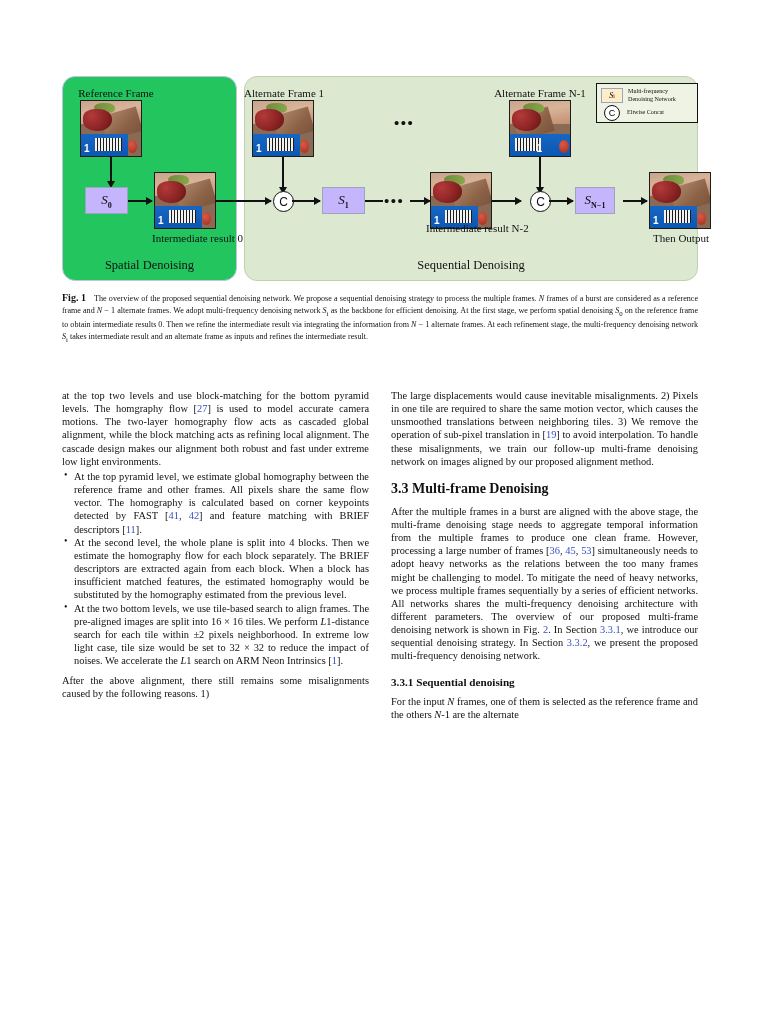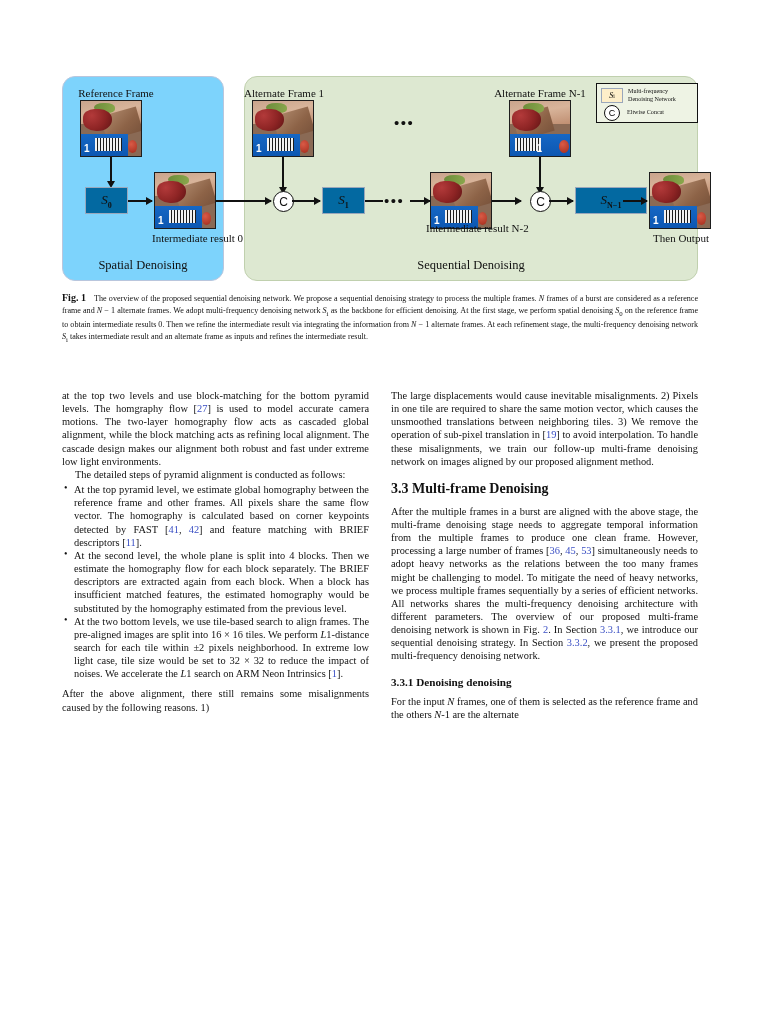--- a/index.html
+++ b/index.html
@@ -15,21 +15,21 @@
   }
   .latex{font-size:11.5px;}
   .latex .a{font-size:9.4px;position:relative;top:-2.6px;letter-spacing:-.6px;}
   .latex .t{position:relative;left:-1.2px;}
   .latex .e{font-size:11.5px;position:relative;top:2.2px;left:-2.4px;}
   .latex .x{position:relative;left:-3.4px;}
 
   
   #figure{position:absolute;left:62px;top:76px;width:636px;height:205px;}
   .panel{position:absolute;top:0;height:205px;border-radius:13px;box-sizing:border-box;}
-  #panel-spatial{left:0;width:162px;background:#7dd3fc;border:1px solid #b9c6dd;}
+  #panel-spatial{left:0;width:175px;background:#22c55e;border:1px solid #b9c6dd;}
   #panel-seq{left:182px;width:454px;background:#dde8d1;border:1px solid #c0d0ae;}
   .panel-title{
     position:absolute;bottom:7px;width:100%;text-align:center;
     font-size:12.5px;color:#111;
   }
 
   .thumb{position:absolute;box-sizing:border-box;border:1px solid #1d1d1d;overflow:hidden;background:#8a6a55;}
   .thumb .sky{position:absolute;left:0;top:0;width:100%;height:42%;
     background:linear-gradient(170deg,#c9a48c 0%,#d8b49a 45%,#c08f72 100%);}
   .thumb .book{position:absolute;right:2%;top:18%;width:62%;height:46%;
@@ -44,21 +44,21 @@
     background:linear-gradient(180deg,#1667c4 0%,#0c57b2 100%);}
   .thumb .keys{position:absolute;left:24%;bottom:10%;width:44%;height:22%;
     background:repeating-linear-gradient(90deg,#f2f2f2 0 2px,#1b1b1b 2px 3px);}
   .thumb .apple{position:absolute;right:6%;bottom:6%;width:16%;height:24%;
     background:radial-gradient(circle at 35% 32%,#d95a46,#a32c1c);border-radius:50%;}
   .thumb .one{position:absolute;left:5%;bottom:3%;color:#fff;font-weight:bold;
     font-family:"Liberation Sans",sans-serif;line-height:1;}
 
   .caption-sm{position:absolute;text-align:center;font-size:11px;color:#111;white-space:nowrap;}
 
-  .sbox{position:absolute;box-sizing:border-box;background:#0369a1;
+  .sbox{position:absolute;box-sizing:border-box;background:#c4b5fd;
     border:1.4px solid #9aa7bb;display:flex;align-items:center;justify-content:center;text-align:right;}
   .sbox span{font-style:italic;font-family:"Liberation Serif",serif;font-size:13px;color:#111;}
   .sbox span sub{font-size:8px;font-style:normal;font-weight:bold;}
 
   .cnode{position:absolute;width:19px;height:19px;border-radius:50%;
     background:#fff;border:1.6px solid #111;display:flex;align-items:center;
     justify-content:center;font-family:"Liberation Sans",sans-serif;font-size:12px;color:#111;}
 
   .arrow-h{position:absolute;height:1.6px;background:#111;}
   .arrow-h::after{content:"";position:absolute;right:-1px;top:-3.2px;
@@ -200,21 +200,21 @@
       <div class="blue" style="width:100%;"></div>
         <div class="keys" style="left:8%;"></div>
         <div class="apple" style="right:2%;"></div>
       <div class="one" style="font-size:10px;left:44%;">1</div>
     </div>
     <div class="arrow-v" style="left:477px;top:81px;height:31px;"></div>
 
     <div class="cnode" style="left:468px;top:115px;">C</div>
     <div class="arrow-h" style="left:487px;top:124px;width:24px;"></div>
 
-    <div class="sbox" style="left:513px;top:111px;width:72px;height:27px;">
+    <div class="sbox" style="left:513px;top:111px;width:40px;height:27px;">
       <span><span>S</span><sub>N−1</sub></span>
     </div>
     <div class="arrow-h" style="left:561px;top:124px;width:24px;"></div>
 
     <div class="thumb" style="left:587px;top:96px;width:62px;height:57px;">
       <div class="sky"></div>
         <div class="book"></div>
         <div class="leaf"></div>
         <div class="grapes"></div>
       <div class="blue"></div>
@@ -238,37 +238,36 @@
       </div>
     </div>
   </div>
 
   <div id="figcaption">
     <b>Fig. 1</b><span style="display:inline-block;width:8px;"></span><span>The overview of the proposed sequential denoising network. We propose a sequential denoising strategy to process the multiple frames. </span><span class="it">N</span><span> frames of a burst are considered as a reference frame and </span><span class="it">N</span><span> − 1 alternate frames. We adopt multi-frequency denoising network </span><span class="it">S</span><sub>i</sub><span> as the backbone for efficient denoising. At the first stage, we perform spatial denoising </span><span class="it">S</span><sub>0</sub><span> on the reference frame to obtain intermediate results 0. Then we refine the intermediate result via integrating the information from </span><span class="it">N</span><span> − 1 alternate frames. At each refinement stage, the multi-frequency denoising network </span><span class="it">S</span><sub>i</sub><span> takes intermediate result and an alternate frame as inputs and refines the intermediate result.</span>
   </div>
 
   <div class="col" id="col-left">
     <p class="noind"><span>at the top two levels and use block-matching for the bottom pyramid levels. The homgraphy flow [</span><span class="cite">27</span><span>] is used to model accurate camera motions. The two-layer homography flow acts as cascaded global alignment, while the block matching acts as refining local alignment. The cascade design makes our alignment both robust and fast under extreme low light environments.</span></p>
-    <p>The detailed steps of pyramid alignment is conducted as follows:</p>
 
     <ul>
       <li><span>At the top pyramid level, we estimate global homography between the reference frame and other frames. All pixels share the same flow vector. The homography is calculated based on corner keypoints detected by FAST [</span><span class="cite">41</span><span>, </span><span class="cite">42</span><span>] and feature matching with BRIEF descriptors [</span><span class="cite">11</span><span>].</span></li>
       <li><span>At the second level, the whole plane is split into 4 blocks. Then we estimate the homography flow for each block separately. The BRIEF descriptors are extracted again from each block. When a block has insufficient matched features, the estimated homography would be substituted by the homography estimated from the previous level.</span></li>
       <li><span>At the two bottom levels, we use tile-based search to align frames. The pre-aligned images are split into 16 × 16 tiles. We perform </span><span class="it">L</span><span>1-distance search for each tile within ±2 pixels neighborhood. In extreme low light case, tile size would be set to 32 × 32 to reduce the impact of noises. We accelerate the </span><span class="it">L</span><span>1 search on ARM Neon Intrinsics [</span><span class="cite">1</span><span>].</span></li>
     </ul>
 
     <div class="gap"></div>
     <p class="noind">After the above alignment, there still remains some misalignments caused by the following reasons. 1)</p>
   </div>
 
   <div class="col" id="col-right">
     <p class="noind"><span>The large displacements would cause inevitable misalignments. 2) Pixels in one tile are required to share the same motion vector, which causes the unsmoothed translations between neighboring tiles. 3) We remove the operation of sub-pixel translation in [</span><span class="cite">19</span><span>] to avoid interpolation. To handle these misalignments, we train our follow-up multi-frame denoising network on images aligned by our proposed alignment method.</span></p>
 
     <h3 class="sec">3.3  Multi-frame Denoising</h3>
 
     <p class="noind"><span>After the multiple frames in a burst are aligned with the above stage, the multi-frame denoising stage needs to aggregate temporal information from the multiple frames to produce one clean frame. However, processing a large number of frames [</span><span class="cite">36</span><span>, </span><span class="cite">45</span><span>, </span><span class="cite">53</span><span>] simultaneously needs to adopt heavy networks as the relations between the too many frames might be challenging to model. To mitigate the need of heavy networks, we process multiple frames sequentially by a series of efficient networks. All networks shares the multi-frequency denoising architecture with different parameters. The overview of our proposed multi-frame denoising network is shown in Fig. </span><span class="cite">2</span><span>. In Section </span><span class="cite">3.3.1</span><span>, we introduce our sequential denoising strategy. In Section </span><span class="cite">3.3.2</span><span>, we present the proposed multi-frequency denoising network.</span></p>
 
-    <h4 class="sub">3.3.1  Denoising denoising</h4>
+    <h4 class="sub">3.3.1  Sequential denoising</h4>
 
     <p class="noind"><span>For the input </span><span class="it">N</span><span> frames, one of them is selected as the reference frame and the others </span><span class="it">N</span><span>-1 are the alternate</span></p>
   </div>
 
 </div>
 
 </body></html>

